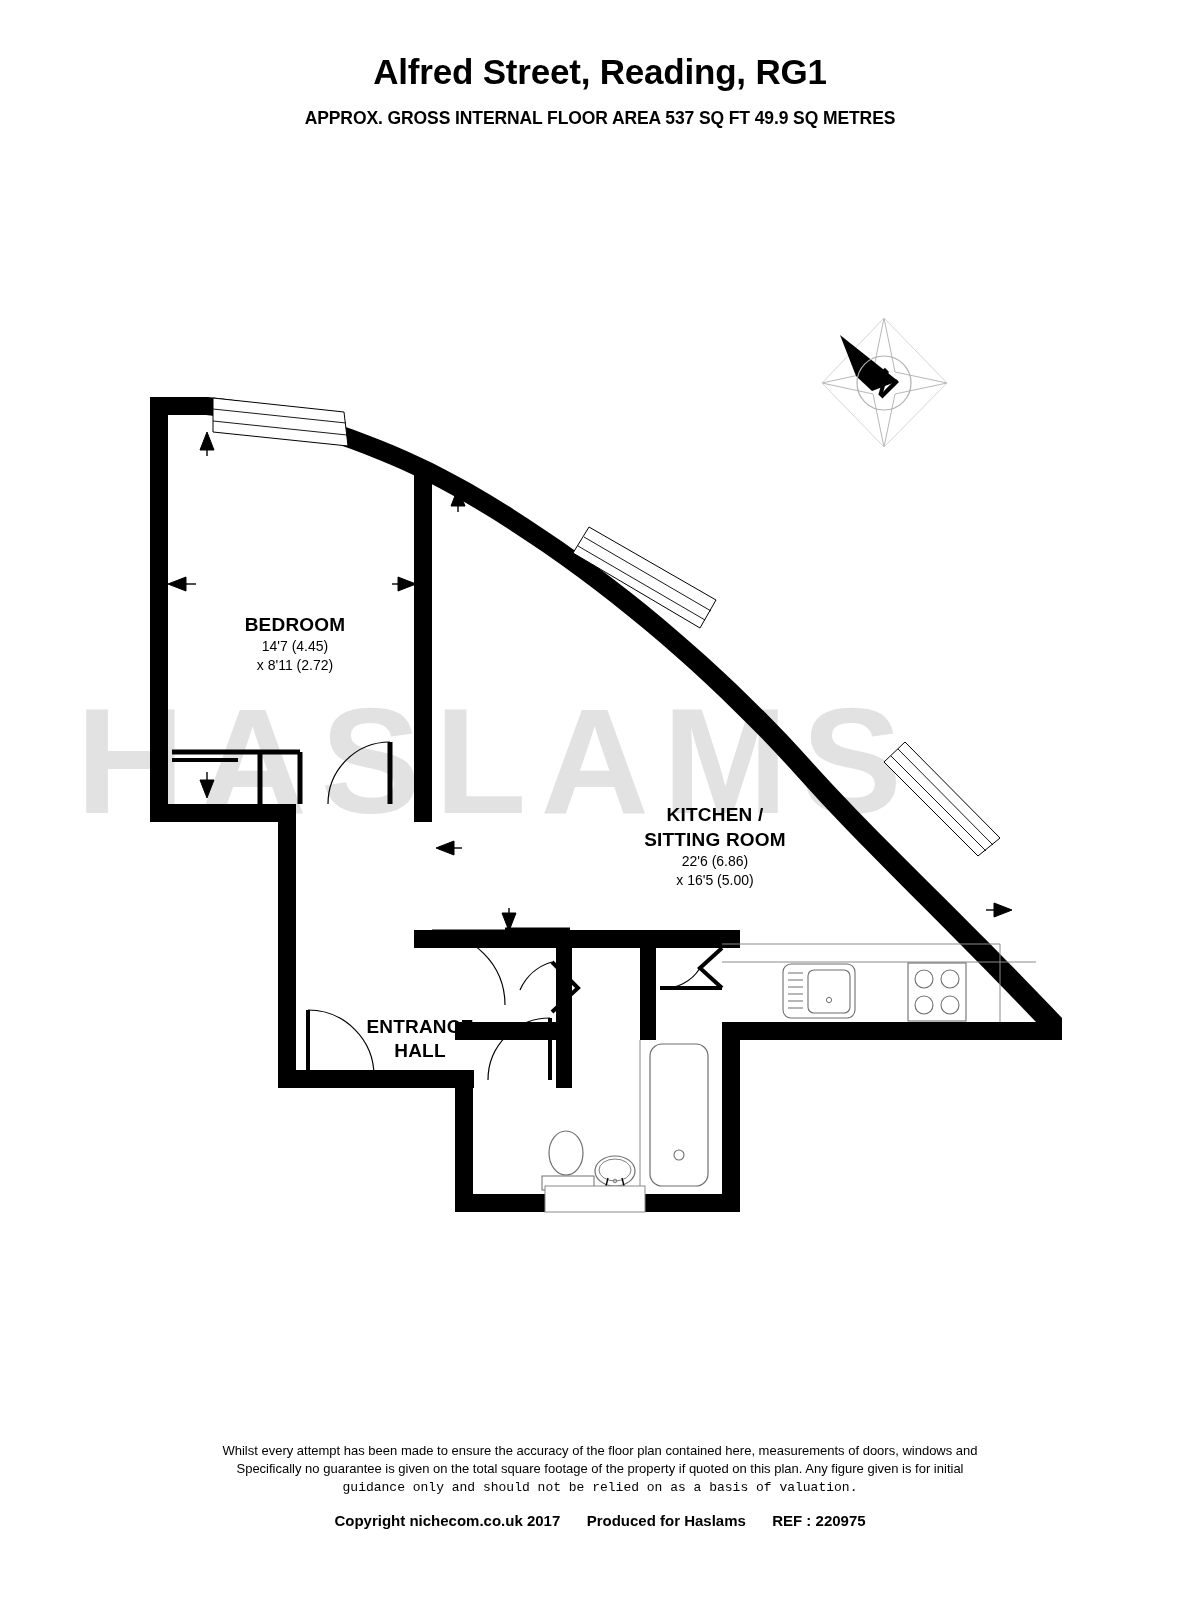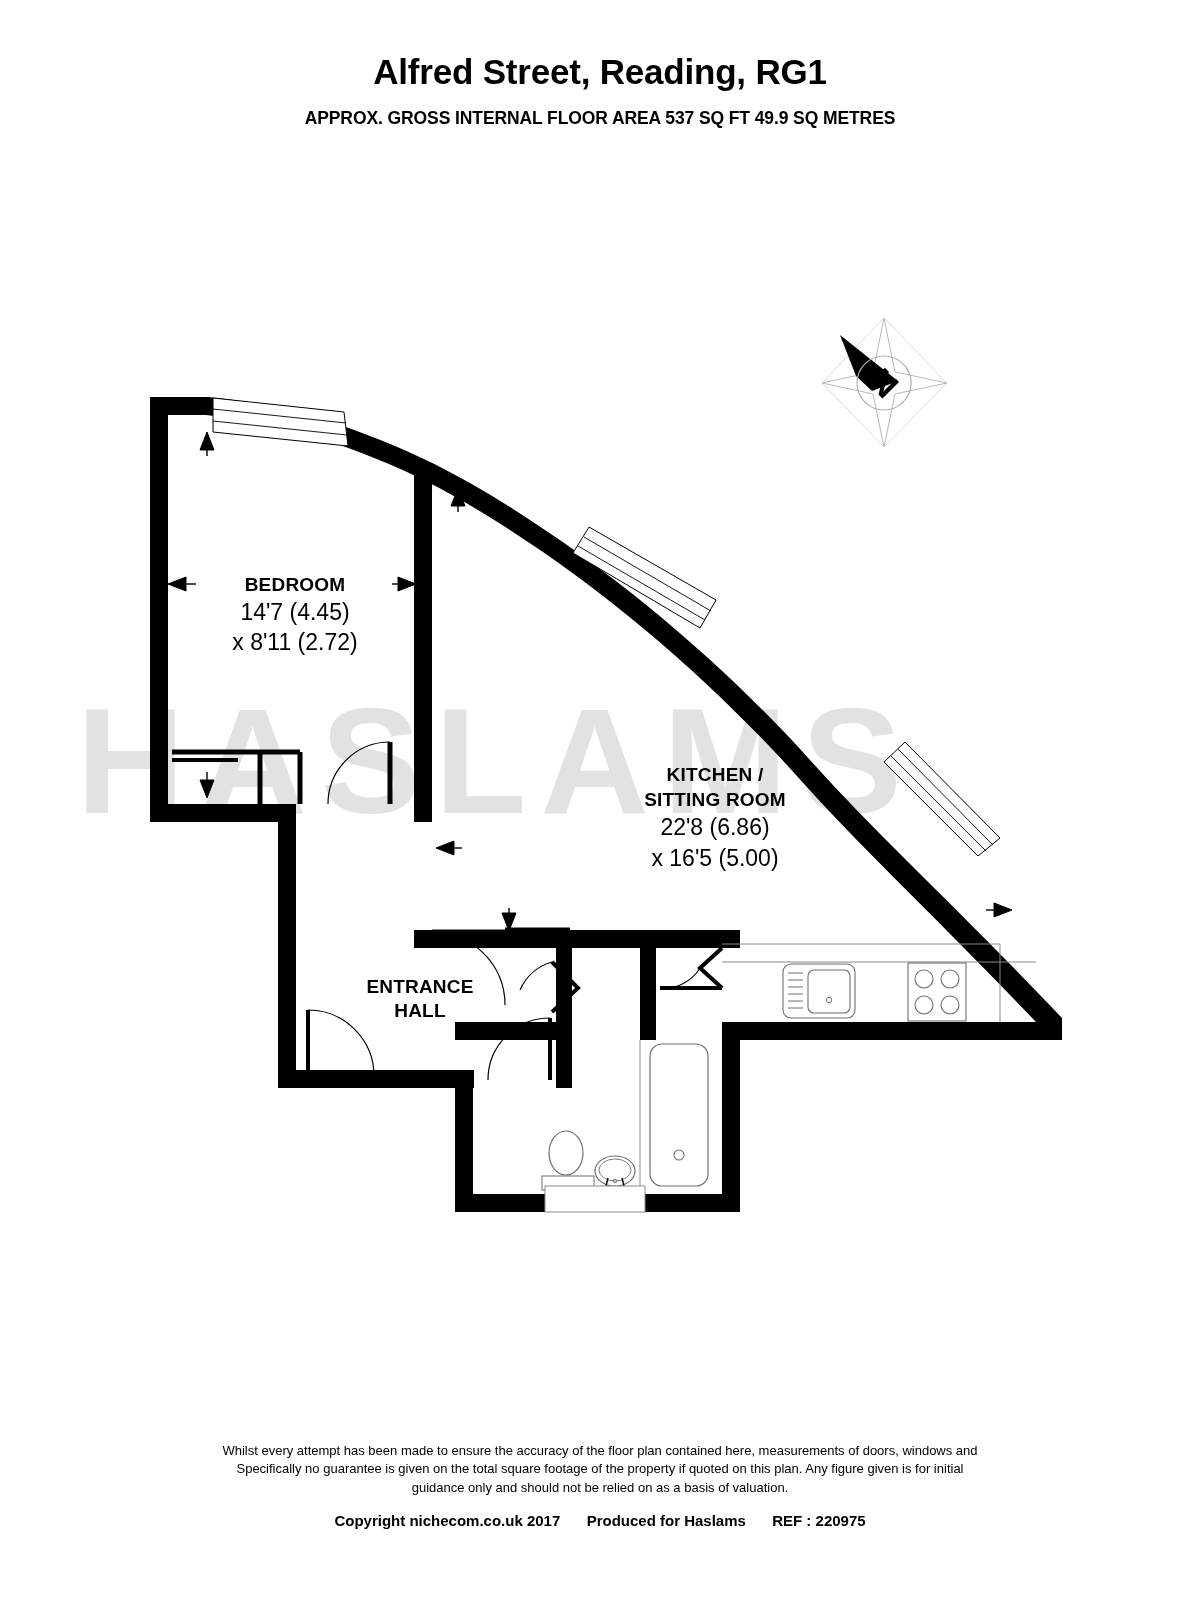--- a/index.html
+++ b/index.html
@@ -61,30 +61,31 @@
     user-select: none;
     white-space: nowrap;
   }
 
   
   .room-label {
     position: absolute;
     text-align: center;
     line-height: 1.32;
     white-space: nowrap;
+    margin-top: 40px;
   }
   .room-label .rl-name {
     display: block;
     font-size: 19px;
     font-weight: bold;
     letter-spacing: 0.2px;
   }
   .room-label .rl-dim {
     display: block;
-    font-size: 23px;
+    font-size: 14px;
     font-weight: normal;
   }
 
   #label-bedroom { left: 175px; top: 572px; width: 240px; }
   #label-kitchen { left: 565px; top: 762px; width: 300px; }
   #label-hall    { left: 310px; top: 975px; width: 220px; }
   #label-hall .rl-name { line-height: 1.28; }
 
   
   #footer {
@@ -122,21 +123,21 @@
 
 <div class="room-label" id="label-bedroom">
   <span class="rl-name">BEDROOM</span>
   <span class="rl-dim">14'7 (4.45)</span>
   <span class="rl-dim">x 8'11 (2.72)</span>
 </div>
 
 <div class="room-label" id="label-kitchen">
   <span class="rl-name">KITCHEN /</span>
   <span class="rl-name">SITTING ROOM</span>
-  <span class="rl-dim">22'8 (6.86)</span>
+  <span class="rl-dim">22'6 (6.86)</span>
   <span class="rl-dim">x 16'5 (5.00)</span>
 </div>
 
 <div class="room-label" id="label-hall">
   <span class="rl-name">ENTRANCE</span>
   <span class="rl-name">HALL</span>
 </div>
 
 <svg id="floorplan-canvas" viewBox="0 0 1200 1600">
 
@@ -360,21 +361,21 @@
 
     <rect x="545" y="1186" width="100" height="26" fill="#ffffff" stroke="#8a8a8a" stroke-width="1"></rect>
   </g>
 
 </svg>
 
 <div id="footer">
   <p id="disclaimer">
     <span style="display: block;">Whilst every attempt has been made to ensure the accuracy of the floor plan contained here, measurements of doors, windows and</span>
     <span style="display: block;">Specifically no guarantee is given on the total square footage of the property if quoted on this plan. Any figure given is for initial</span>
-    <span style="display: block;">guidance only and should not be relied on as a basis of valuation.</span>
+    <span style="display: block; font-family: Liberation Mono, monospace;">guidance only and should not be relied on as a basis of valuation.</span>
   </p>
   <p id="copyright">
     <span>Copyright nichecom.co.uk 2017</span>
     <span class="cr-gap"></span>
     <span>Produced for Haslams</span>
     <span class="cr-gap"></span>
     <span>REF : 220975</span>
   </p>
 </div>
 

